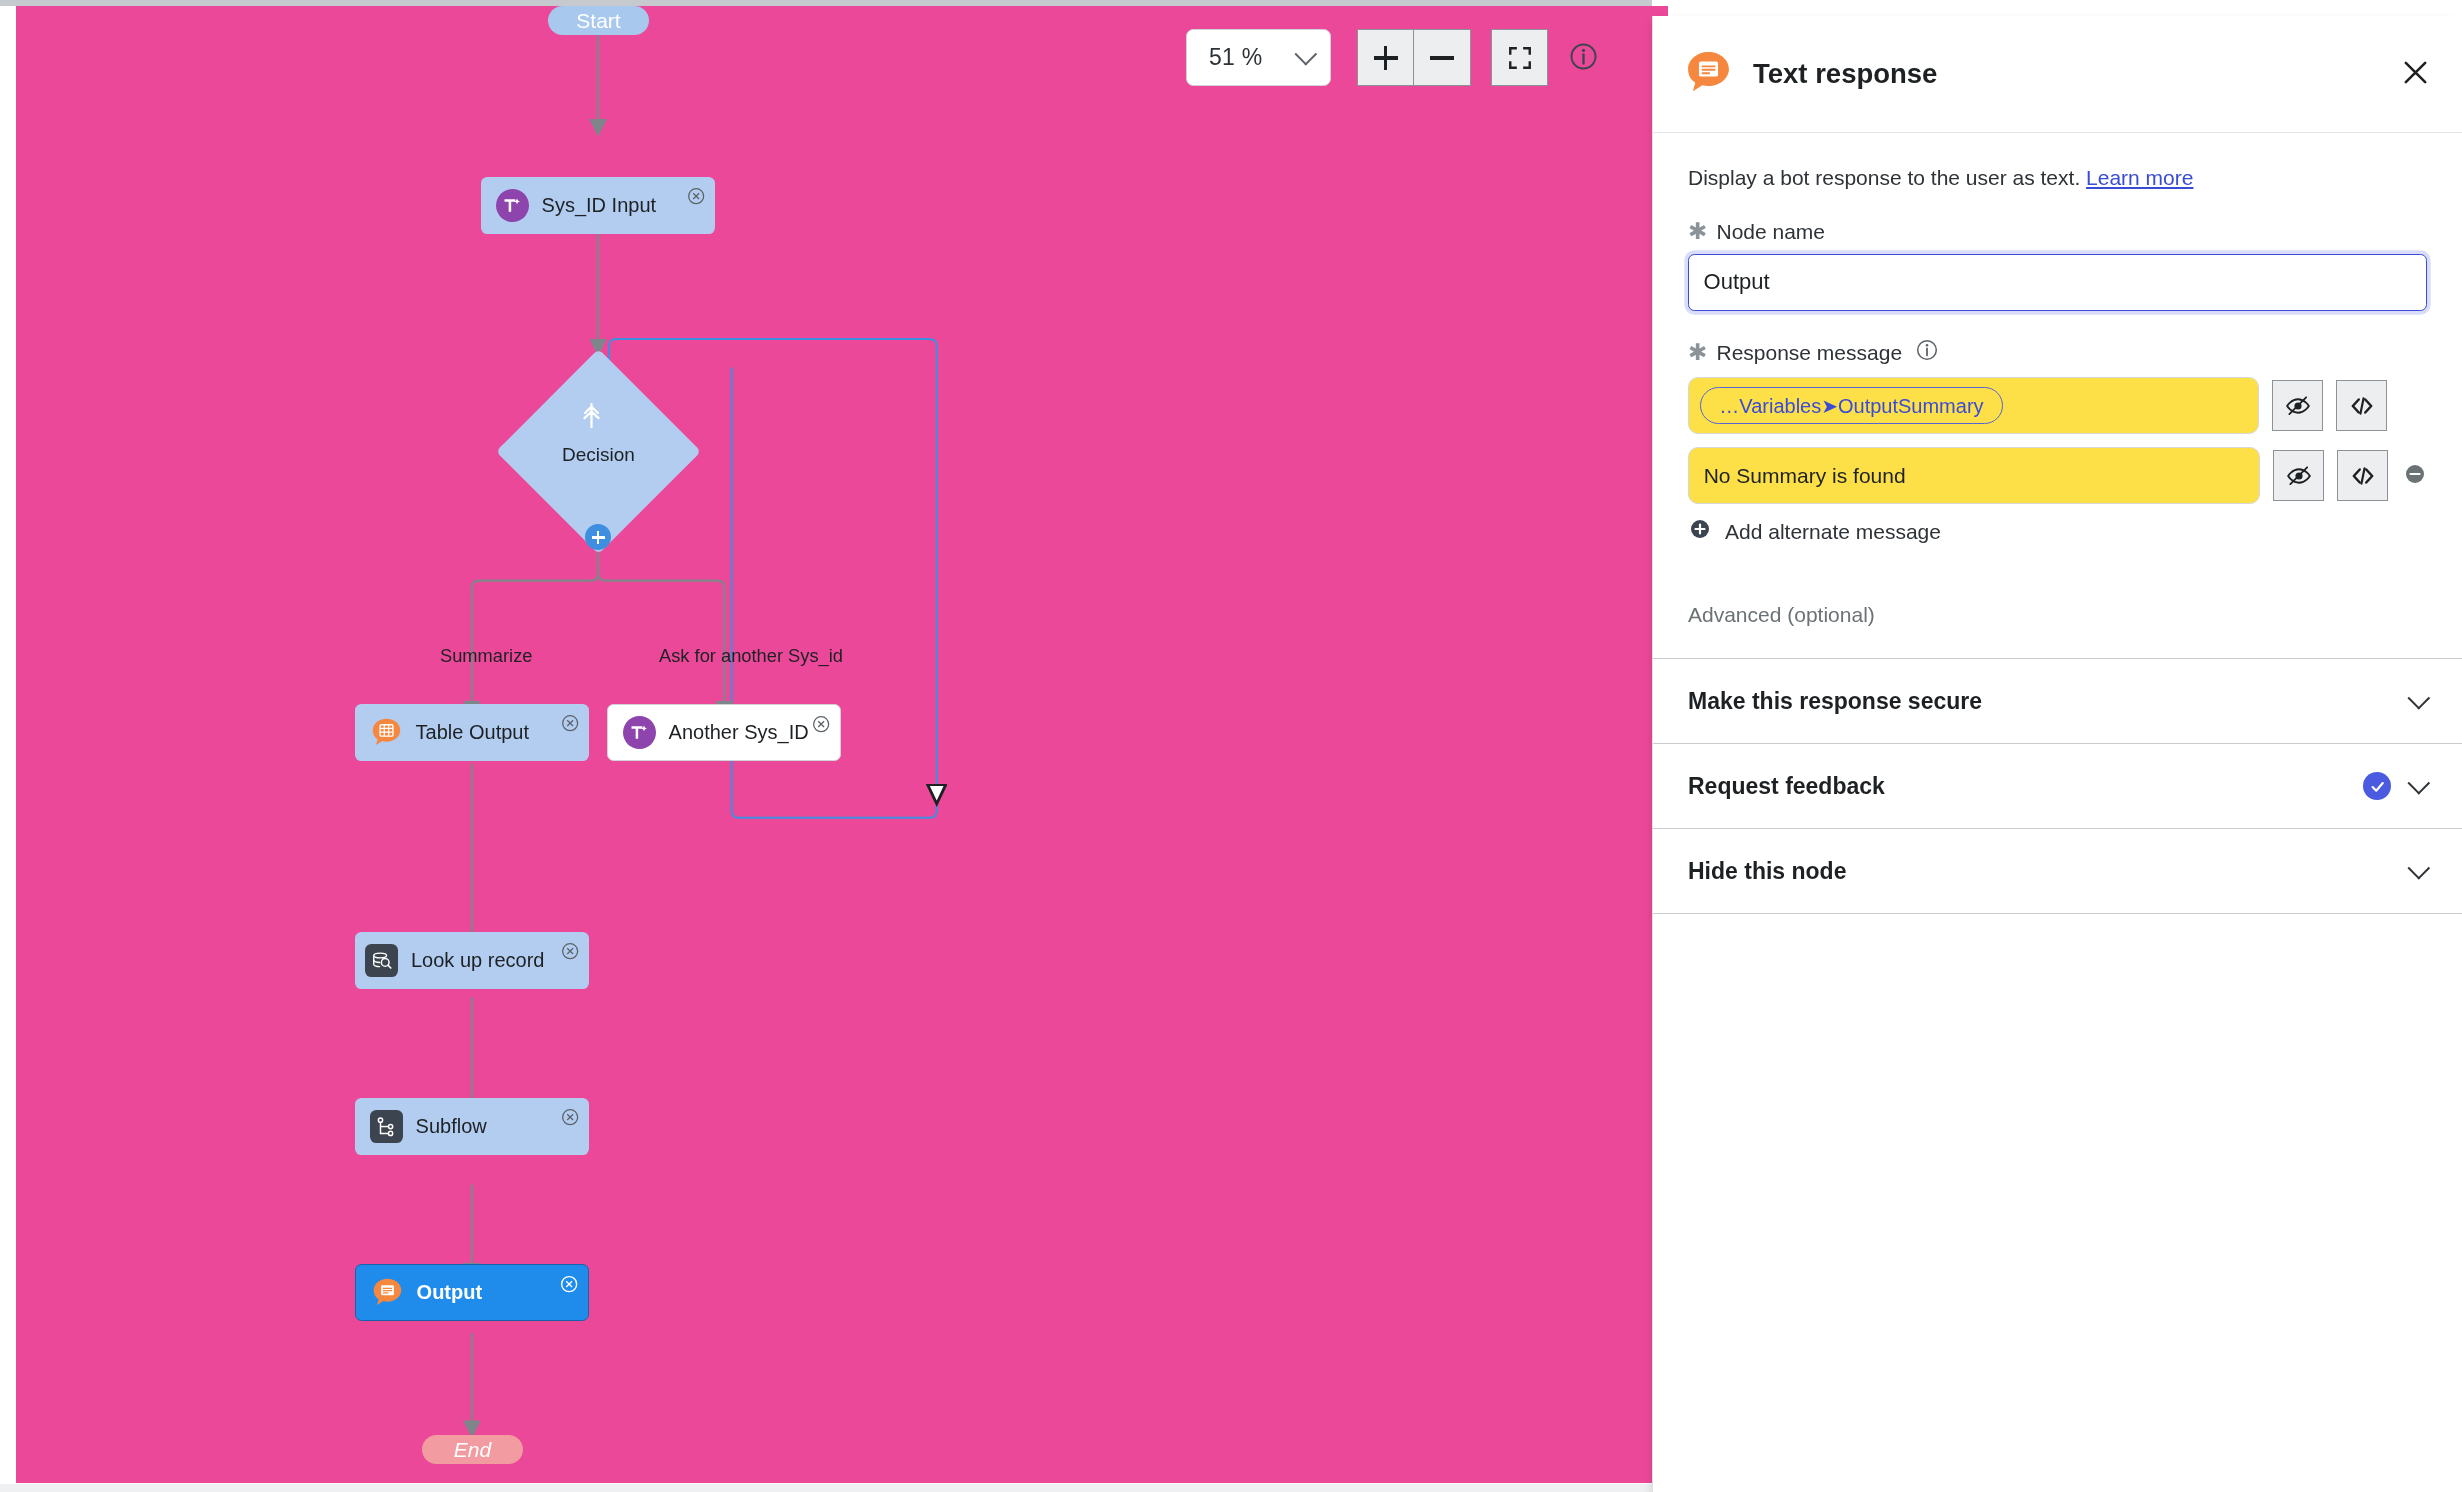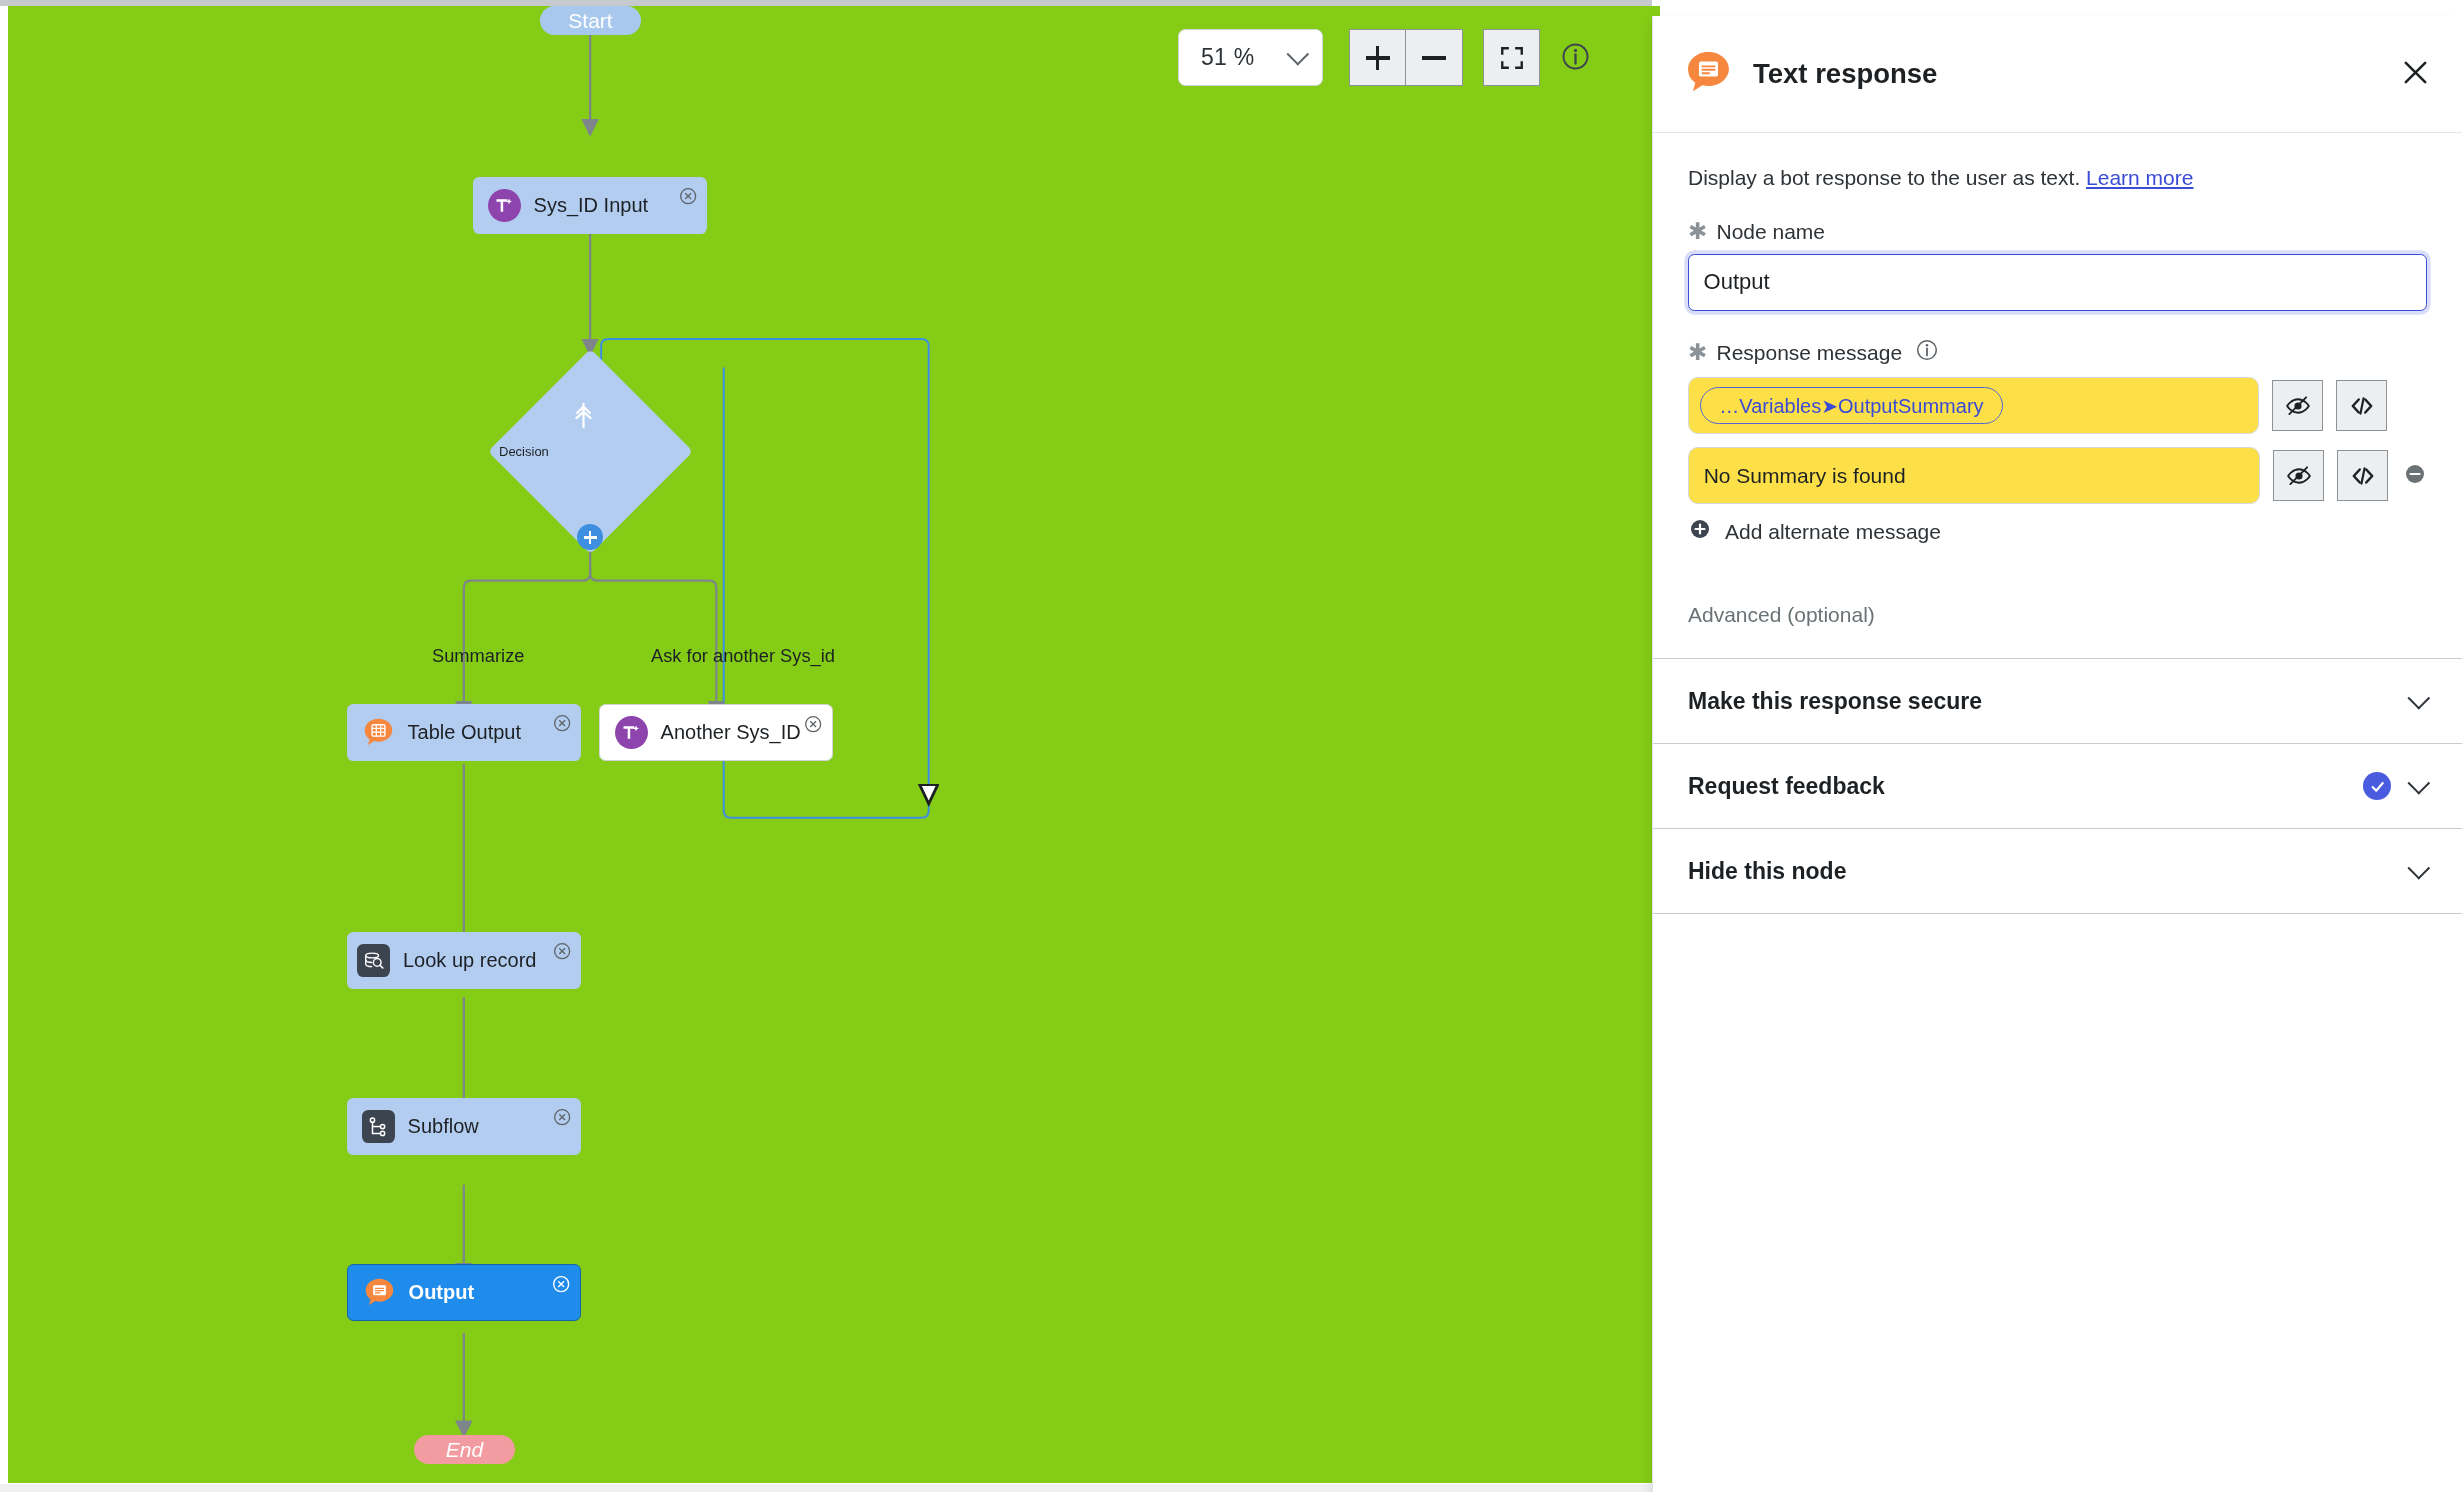--- a/index.html
+++ b/index.html
@@ -16,23 +16,23 @@
     position: absolute; left: 0; top: 0; width: 1652px; height: 6.4px;
     background: #c6cace;
   }
   .bottom-strip {
     position: absolute; left: 0; bottom: 0; width: 1652px; height: 8.2px;
     background: #eef0f1;
   }
 
   
   .canvas {
-    position: absolute; left: 8px; top: 6.4px;
+    position: absolute; left: 16px; top: 6.4px;
     width: 1652px; height: 1477px;
-    background: #84cc16;
+    background: #ec4899;
     overflow: hidden;
   }
   .edge-svg { position: absolute; left: 0; top: 0; width: 1652px; height: 1477px; }
 
   
   .toolbar { position: absolute; left: 1170px; top: 23px; display: flex; align-items: center; }
   .zoom-select {
     width: 145px; height: 57px; border: 0.9px solid #cfd3d6; border-radius: 7.3px;
     background: #fff; display: flex; align-items: center; justify-content: space-between;
     padding: 0 16.5px 0 22px; cursor: pointer;
@@ -91,21 +91,21 @@
   }
   .term-start { background: #a8c8ee; width: 101px; }
   .term-end { background: #f29ba0; width: 101px; }
   .terminal span { color: #ffffff; font-size: 21px; }
 
   .diamond {
     position: absolute; width: 145px; height: 145px; background: #b3cdf0;
     transform: rotate(45deg); border-radius: 5.5px;
   }
   .diamond-label {
-    position: absolute; font-size: 13px; color: #1d2124; text-align: left; width: 183px;
+    position: absolute; font-size: 19px; color: #1d2124; text-align: center; width: 183px;
   }
   .diamond-icon { position: absolute; }
 
   .plus-badge {
     position: absolute; width: 26px; height: 26px; border-radius: 50%;
     background: #3f8fe0; display: flex; align-items: center; justify-content: center;
     cursor: pointer; z-index: 5;
   }
   .plus-badge::before, .plus-badge::after { content: ""; position: absolute; background: #fff; }
   .plus-badge::before { width: 13px; height: 2.7px; }

